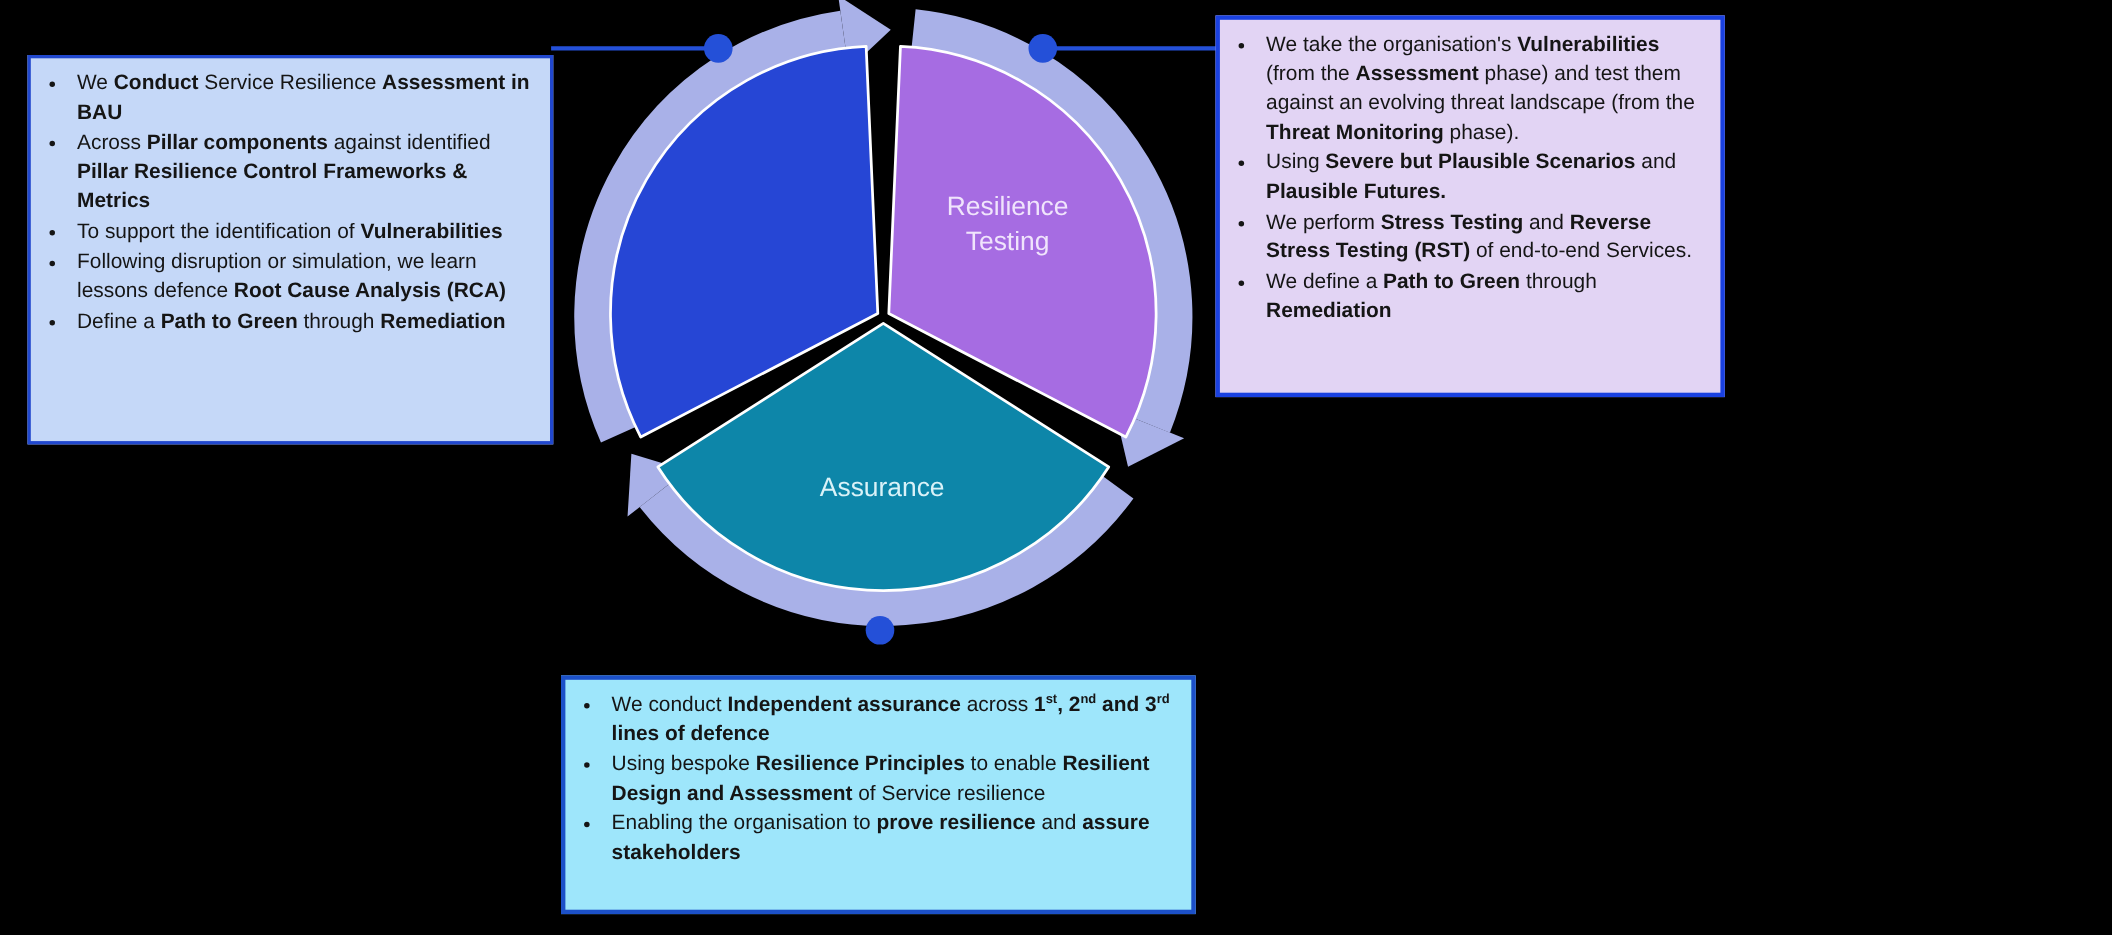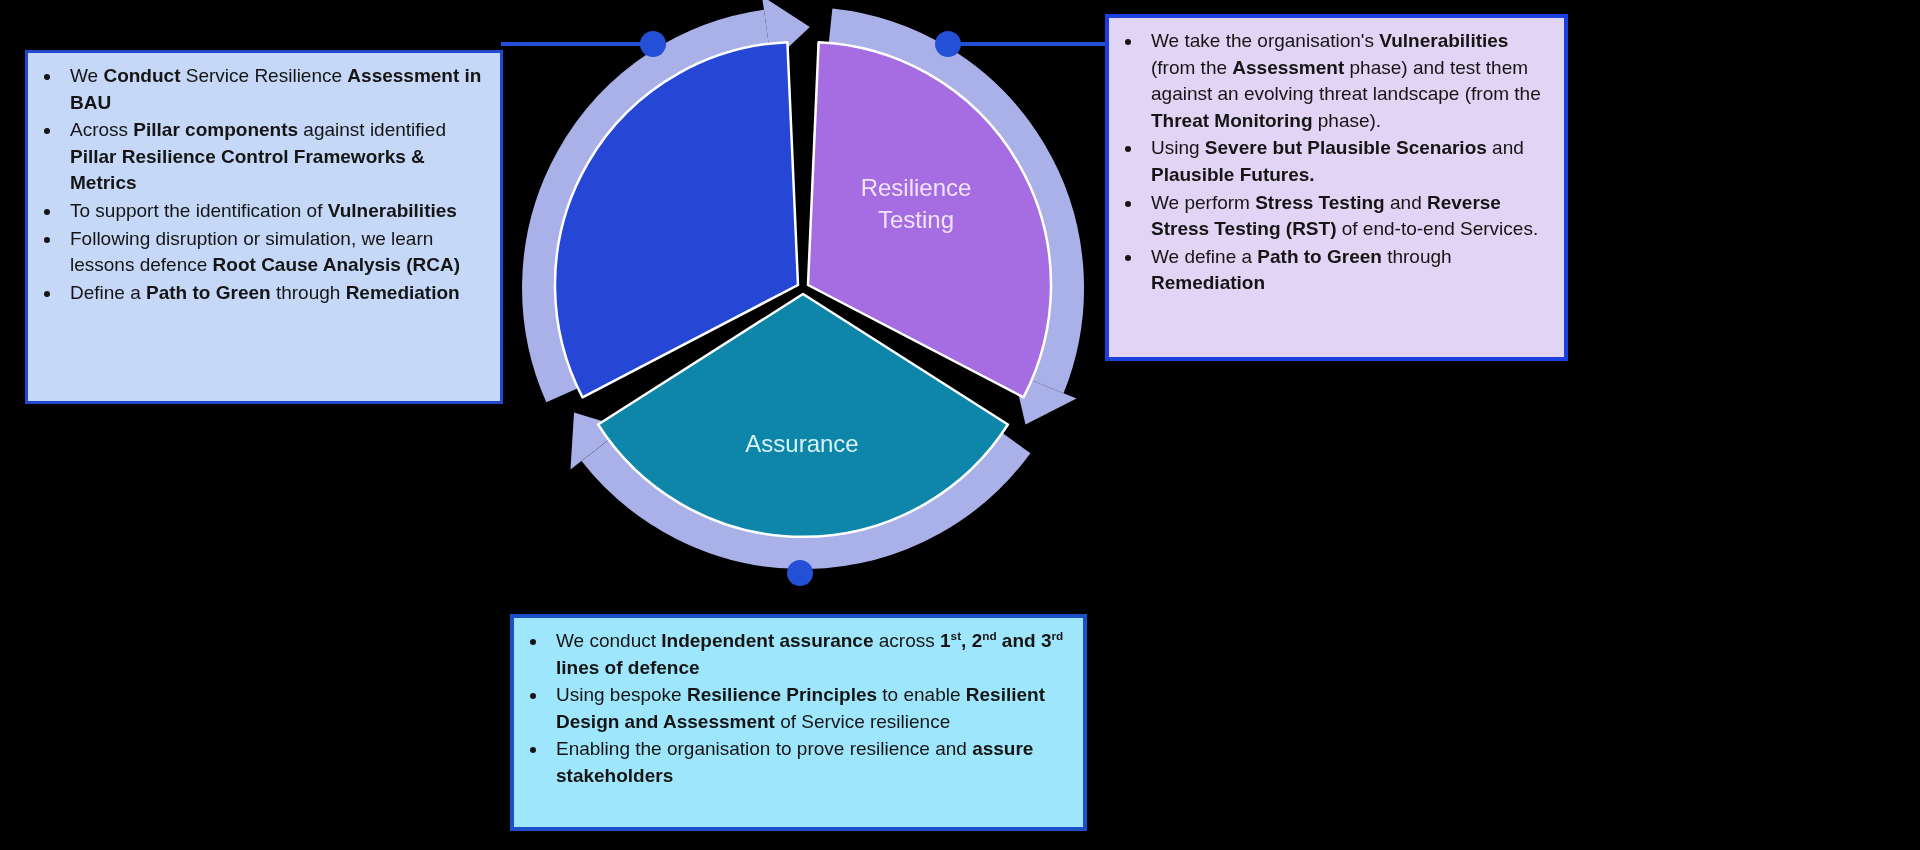--- a/index.html
+++ b/index.html
@@ -79,17 +79,17 @@
         <li><span>Using </span><span style="font-weight: bold;">Severe but Plausible Scenarios </span><span>and </span><span style="font-weight: bold;">Plausible Futures.</span></li>
         <li><span>We perform </span><span style="font-weight: bold;">Stress Testing </span><span>and </span><span style="font-weight: bold;">Reverse Stress Testing (RST) </span><span>of end-to-end Services.</span></li>
         <li><span>We define a </span><span style="font-weight: bold;">Path to Green </span><span>through </span><span style="font-weight: bold;">Remediation</span></li>
       </ul>
   </div>
 
   <div class="note-box box-as" style="--bg: #9ee6fb; --bc: #1c50c8;">
     <ul>
         <li><span>We conduct </span><span style="font-weight: bold;">Independent assurance </span><span>across </span><span style="font-weight: bold;">1</span><sup style="font-weight: bold;">st</sup><span style="font-weight: bold;">, 2</span><sup style="font-weight: bold;">nd</sup><span style="font-weight: bold;"> and 3</span><sup style="font-weight: bold;">rd</sup><span style="font-weight: bold;"> lines of defence</span></li>
         <li><span>Using bespoke </span><span style="font-weight: bold;">Resilience Principles </span><span>to enable </span><span style="font-weight: bold;">Resilient Design and Assessment </span><span>of Service resilience</span></li>
-        <li><span>Enabling  the organisation to </span><span style="font-weight: normal; text-align: center;">prove resilience </span><span>and </span><span style="font-weight: bold;">assure stakeholders</span></li>
+        <li><span>Enabling  the organisation to </span><span style="font-weight: bold; text-align: center;">prove resilience </span><span>and </span><span style="font-weight: bold;">assure stakeholders</span></li>
       </ul>
   </div>
 
 </div>
 
 </body></html>

